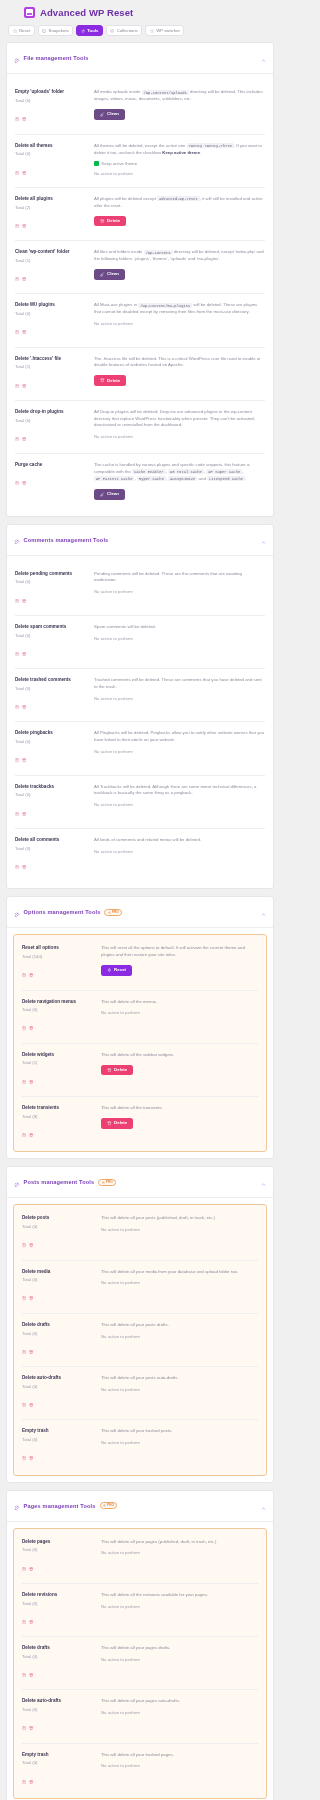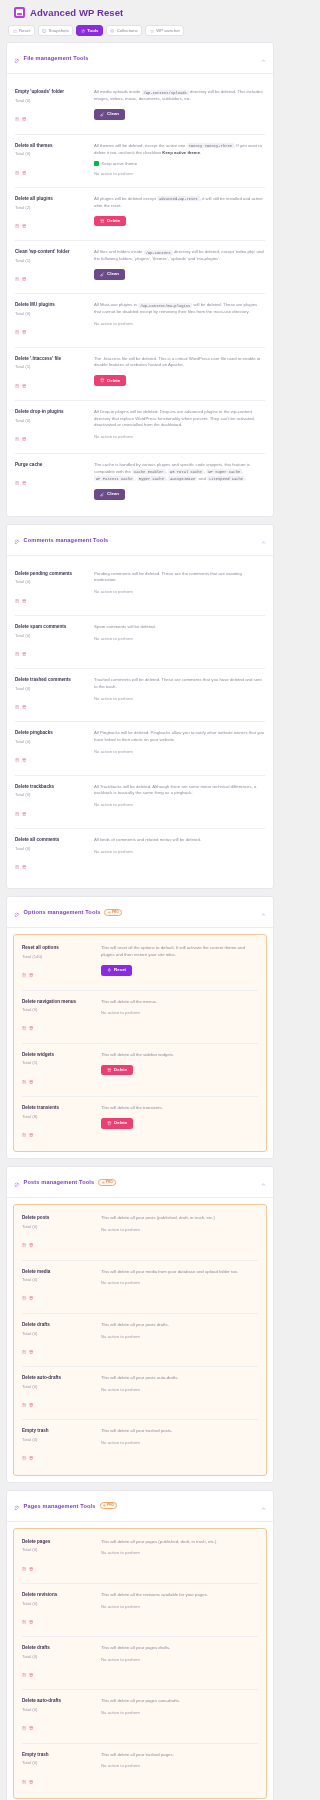--- a/index.html
+++ b/index.html
@@ -9,21 +9,21 @@
     font-family: "Liberation Sans", sans-serif;
     -webkit-font-smoothing: antialiased;
   }
   body { padding: 0 0 8px 0; }
 
   
   .app-header {
     display: flex;
     align-items: flex-start;
     gap: 5px;
-    padding: 7px 8px 4px 14px;
+    padding: 7px 8px 4px 24px;
   }
   .app-logo {
     width: 11px; height: 11px;
     border-radius: 2px;
     background: #b43fe0;
     position: relative;
     flex: none;
   }
   .app-logo::after {
     content: "";

